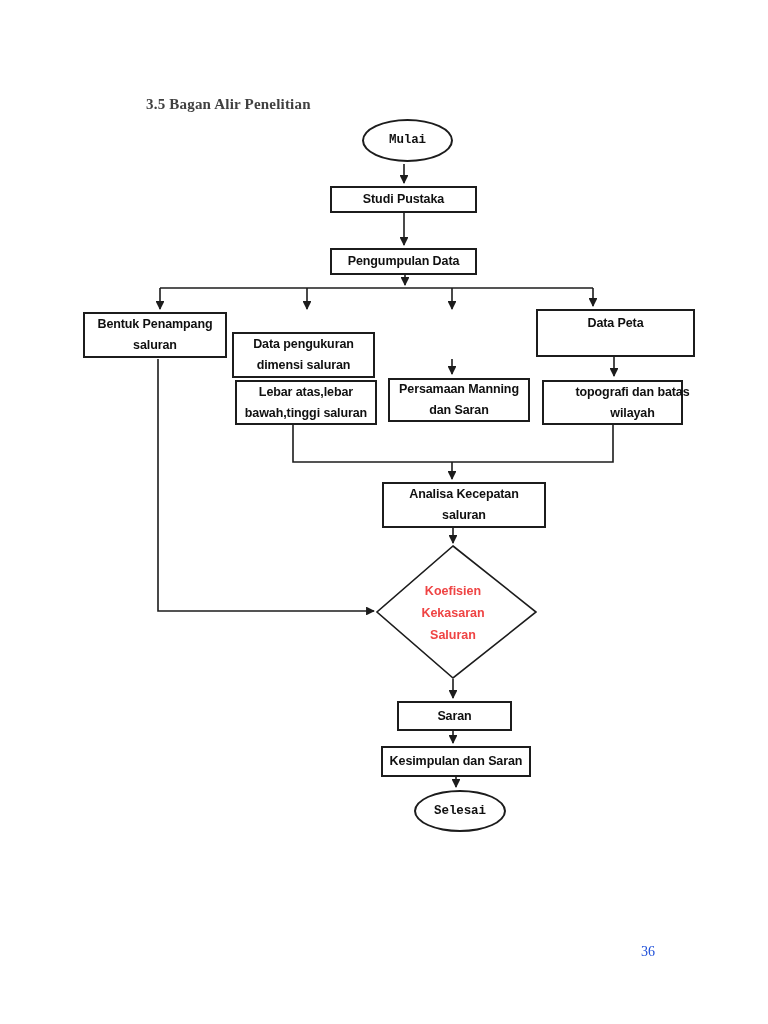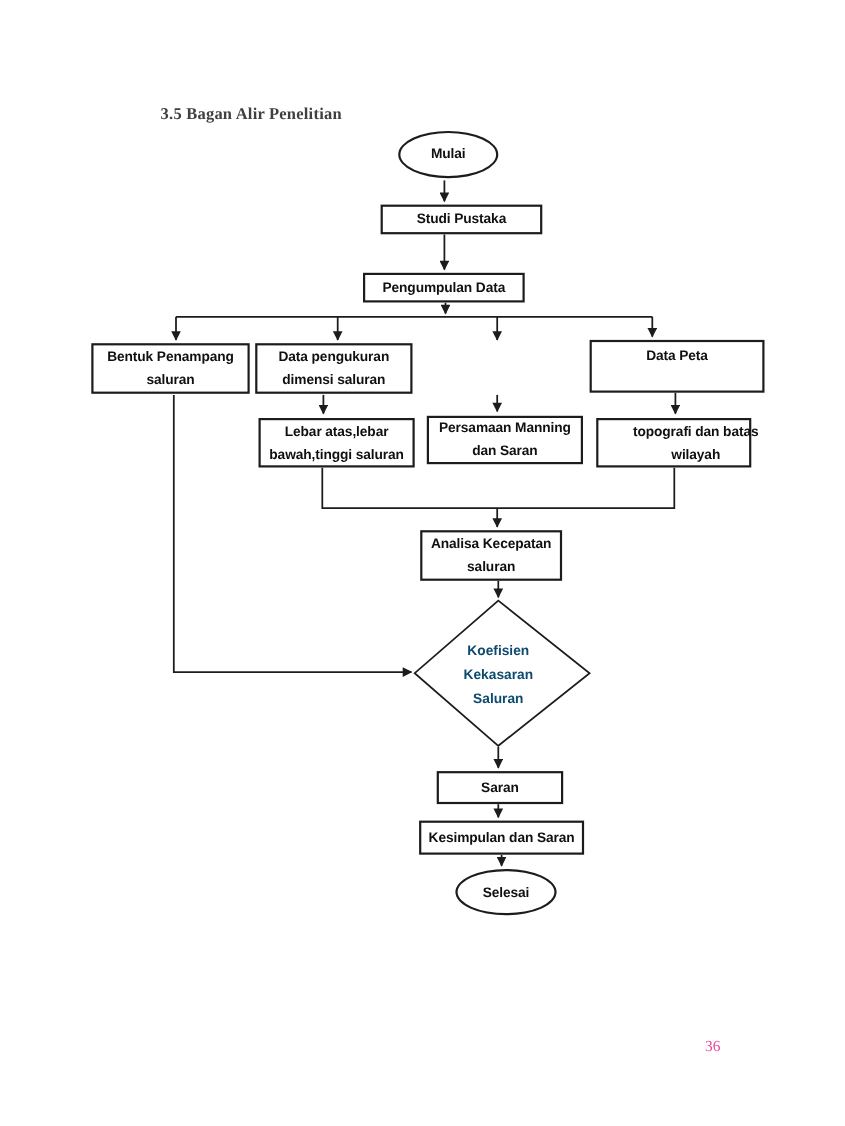--- a/index.html
+++ b/index.html
@@ -35,46 +35,46 @@
     align-items: center;
     justify-content: center;
     text-align: center;
     font-weight: bold;
     font-size: 12.5px;
     line-height: 21px;
     letter-spacing: -0.1px;
     color: #101010;
     white-space: pre;
   }
-  .node.ellipse { border-radius: 50%; }
+  .node.ellipse { border-radius: 50%; font-family: Liberation Mono, monospace; }
   .node.align-top { align-items: flex-start; padding-top: 2px; }
   .diamond-label {
     position: absolute;
     left: 383px;
     top: 580px;
     width: 140px;
     height: 66px;
     display: flex;
     align-items: center;
     justify-content: center;
     text-align: center;
     font-weight: bold;
     font-size: 12.5px;
     line-height: 22px;
-    color: #0c4a6e;
+    color: #ef4444;
     white-space: pre;
     background: transparent;
   }
   .page-number {
     position: absolute;
     left: 641px;
     top: 944px;
     font-family: "Liberation Serif", "DejaVu Serif", serif;
     font-size: 14px;
-    color: #ec4899;
+    color: #1d4ed8;
   }
 </style>
 </head>
 <body>
 
 <div class="page">
 
   <div class="section-title">3.5 Bagan Alir Penelitian</div>
 
   <svg class="connector-layer" width="768" height="1024" viewBox="0 0 768 1024">
@@ -113,43 +113,43 @@
       <line x1="453" y1="679" x2="453" y2="698" marker-end="url(#ah)"></line>
 
       <line x1="453" y1="731" x2="453" y2="743" marker-end="url(#ah)"></line>
 
       <line x1="456" y1="777" x2="456" y2="787" marker-end="url(#ah)"></line>
     </g>
   </svg>
 
   <div class="node ellipse" style="left:362px;top:119px;width:91px;height:43px;">Mulai</div>
 
-  <div class="node" style="left:346px;top:186px;width:147px;height:27px;">Studi Pustaka</div>
+  <div class="node" style="left:330px;top:186px;width:147px;height:27px;">Studi Pustaka</div>
 
   <div class="node" style="left:330px;top:248px;width:147px;height:27px;">Pengumpulan Data</div>
 
   <div class="node" style="left:83px;top:312px;width:144px;height:46px;">Bentuk Penampang
 saluran</div>
 
-  <div class="node" style="left:232px;top:312px;width:143px;height:46px;">Data pengukuran
+  <div class="node" style="left:232px;top:332px;width:143px;height:46px;">Data pengukuran
 dimensi saluran</div>
 
 
   <div class="node align-top" style="left:536px;top:309px;width:159px;height:48px;">Data Peta</div>
 
   <div class="node" style="left:235px;top:380px;width:142px;height:45px;">Lebar atas,lebar
 bawah,tinggi saluran</div>
 
   <div class="node" style="left:388px;top:378px;width:142px;height:44px;">Persamaan Manning
 dan Saran</div>
 
   <div class="node" style="left:542px;top:380px;width:141px;height:45px;padding-left:40px;">topografi dan batas
 wilayah</div>
 
-  <div class="node" style="left:382px;top:482px;width:129px;height:46px;">Analisa Kecepatan
+  <div class="node" style="left:382px;top:482px;width:164px;height:46px;">Analisa Kecepatan
 saluran</div>
 
   <div class="diamond-label">Koefisien
 Kekasaran
 Saluran</div>
 
   <div class="node" style="left:397px;top:701px;width:115px;height:30px;">Saran</div>
 
   <div class="node" style="left:381px;top:746px;width:150px;height:31px;">Kesimpulan dan Saran</div>
 

